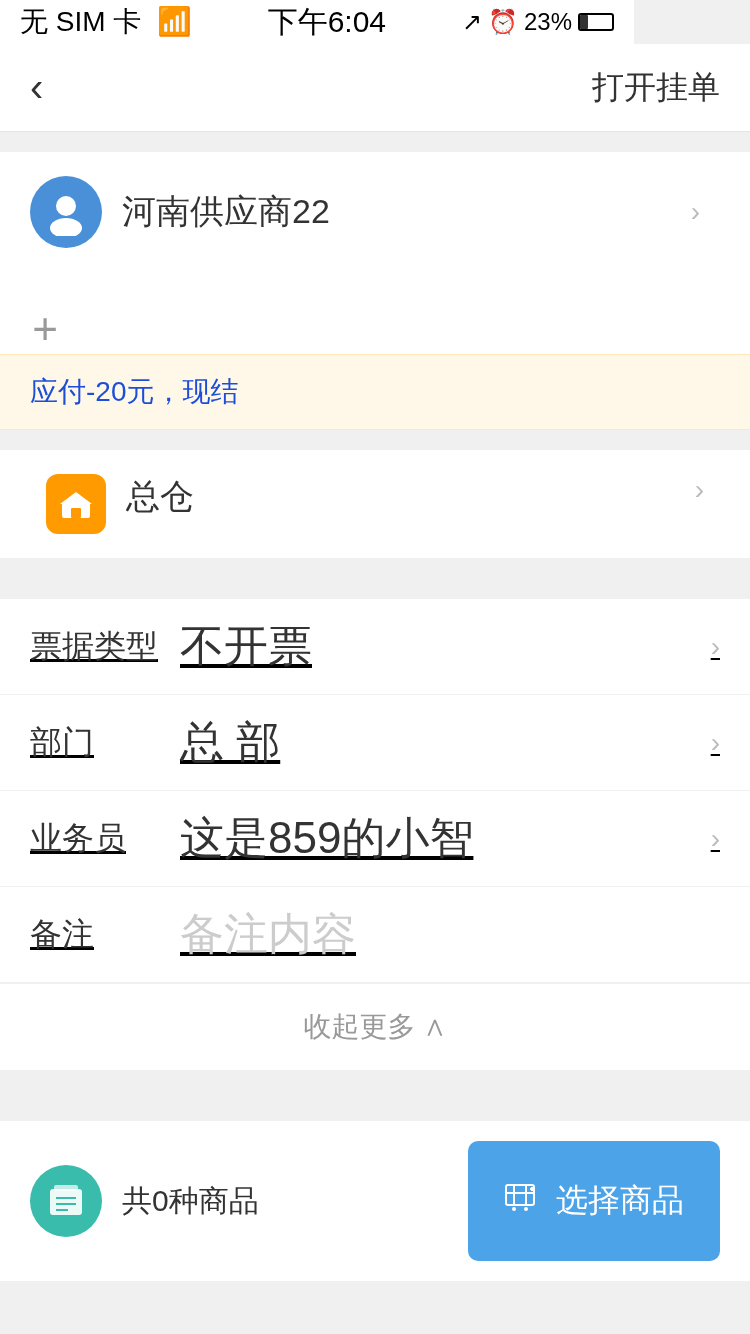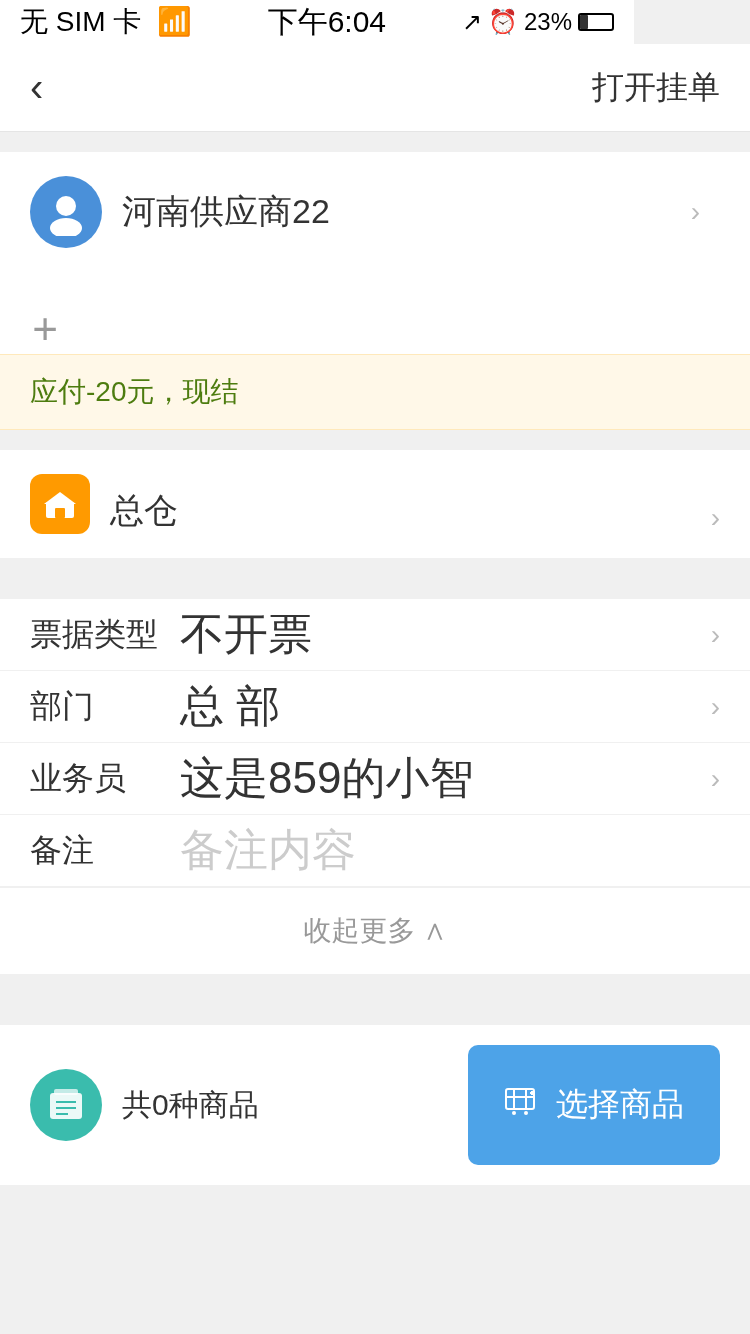--- a/index.html
+++ b/index.html
@@ -132,35 +132,36 @@
 
     
     .notice-bar {
       background: #FFF8E8;
       padding: 18px 30px;
       border-top: 1px solid #FFE9BB;
       border-bottom: 1px solid #FFE9BB;
     }
     .notice-text {
       font-size: 28px;
-      color: #4d7c0f;
+      color: #1d4ed8;
     }
 
     
     .form-section {
       background: #fff;
       margin-top: 20px;
     }
     .form-row {
       display: flex;
       align-items: center;
       padding: 0 30px;
-      height: 72px;
+      height: 96px;
       border-bottom: 1px solid #f0f0f0;
       cursor: pointer;
+      text-decoration: underline;
     }
     .form-row:last-child {
       border-bottom: none;
     }
     .form-label {
       font-size: 32px;
       color: #333;
       width: 140px;
       flex-shrink: 0;
     }
@@ -174,22 +175,22 @@
       color: #ccc;
     }
     .form-arrow {
       font-size: 28px;
       color: #bbb;
     }
 
     
     .warehouse-row {
       display: flex;
-      align-items: flex-end;
-      padding: 24px 30px;
+      align-items: flex-start;
+      padding: 24px 46px;
       background: #fff;
       border-bottom: 1px solid #f0f0f0;
       cursor: pointer;
     }
     .warehouse-icon {
       width: 60px;
       height: 60px;
       border-radius: 12px;
       background: #FF9A00;
       display: flex;

